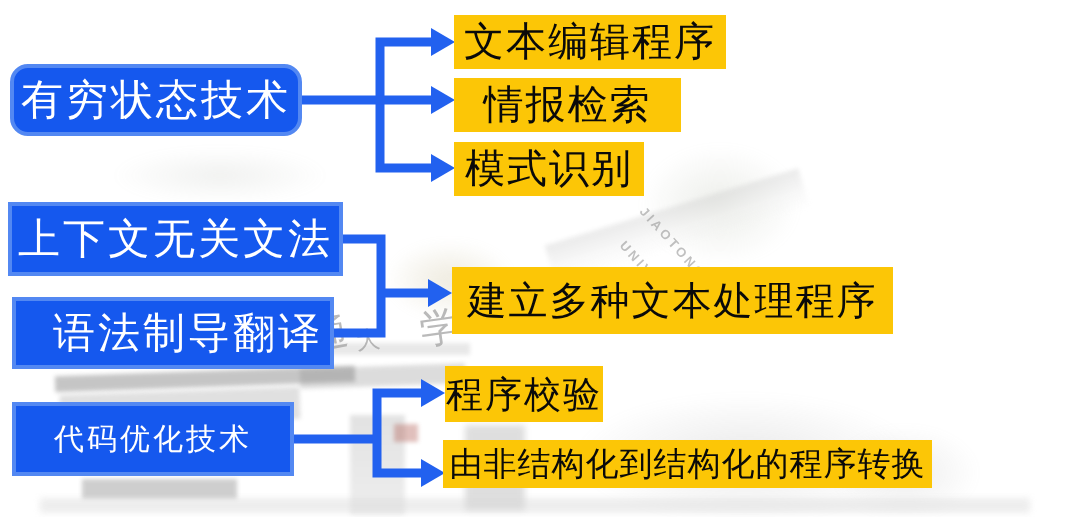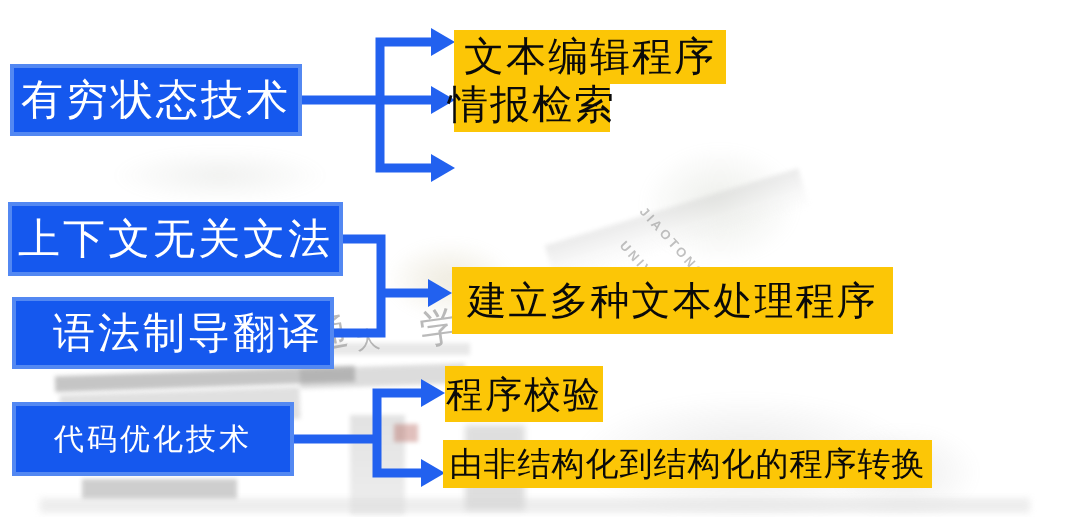--- a/index.html
+++ b/index.html
@@ -73,24 +73,25 @@
     <path class="al" d="M342,239 L381,239 L381,333 L302,333"></path>
     <path class="al" d="M381,293 L430,293"></path>
     <polygon class="ah" points="452,293 428,279 428,307"></polygon>
 
     <path class="al" d="M294,439 L378,439"></path>
     <path class="al" d="M423,393 L377,393 L377,473 L423,473"></path>
     <polygon class="ah" points="445,393 421,379 421,407"></polygon>
     <polygon class="ah" points="445,473 421,459 421,487"></polygon>
   </svg>
 
-  <div class="node src" style="left:10px;top:64px;width:292px;height:72px;font-size:42px;">有穷状态技术</div>
+  <div class="node src" style="left:10px;top:64px;width:292px;height:72px;font-size:42px;border-radius:18px;">有穷状态技术</div>
   <div class="node src" style="left:8px;top:202px;width:335px;height:74px;font-size:42px;">上下文无关文法</div>
   <div class="node src" style="left:12px;top:297px;width:322px;height:72px;font-size:42px;padding-left:30px;">语法制导翻译</div>
   <div class="node src" style="left:12px;top:402px;width:282px;height:74px;font-size:30px;">代码优化技术</div>
 
-  <div class="node tgt" style="left:454px;top:30px;width:272px;height:54px;font-size:40px;">文本编辑程序</div>
-  <div class="node tgt" style="left:454px;top:78px;width:156px;height:54px;font-size:40px;">情报检索</div>
+  <div class="node tgt" style="left:454px;top:15px;width:272px;height:54px;font-size:40px;">文本编辑程序</div>
+  <div class="node tgt" style="left:454px;top:78px;width:227px;height:54px;font-size:40px;">情报检索</div>
+  <div class="node tgt" style="left:454px;top:142px;width:190px;height:54px;font-size:40px;">模式识别</div>
   <div class="node tgt" style="left:452px;top:267px;width:441px;height:67px;font-size:39px;">建立多种文本处理程序</div>
   <div class="node tgt" style="left:445px;top:366px;width:158px;height:56px;font-size:37px;text-align:center;">程序校验</div>
   <div class="node tgt" style="left:443px;top:440px;width:489px;height:48px;font-size:33px;letter-spacing:1px;">由非结构化到结构化的程序转换</div>
 
 </div>
 
 </body></html>

